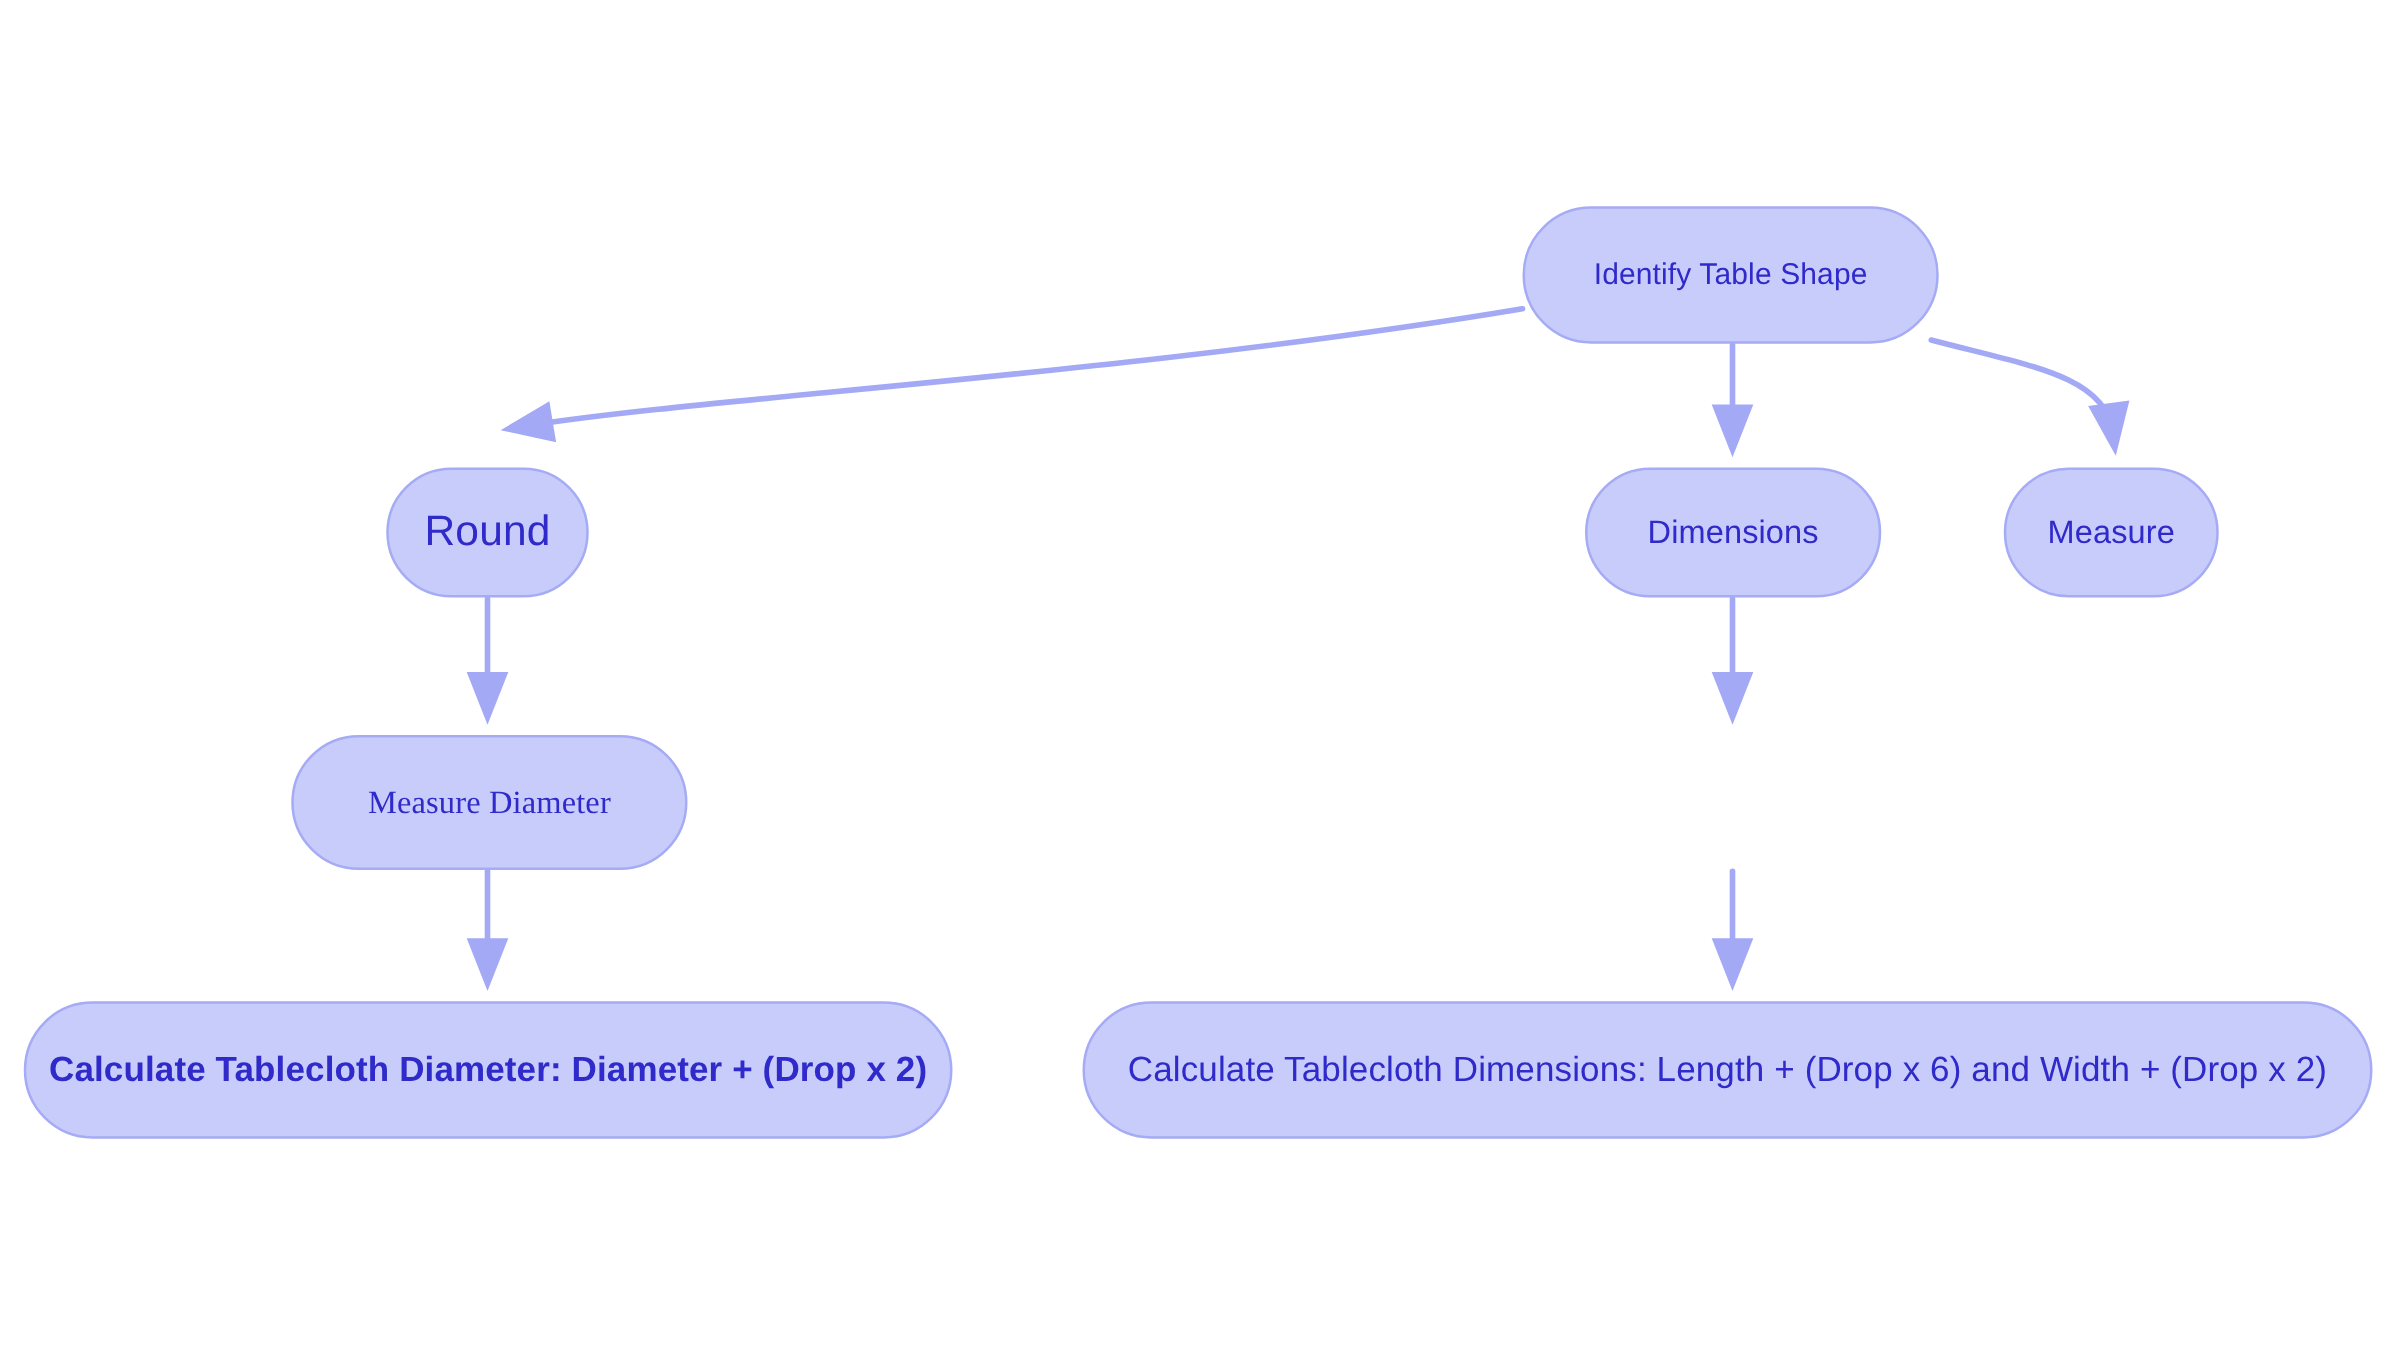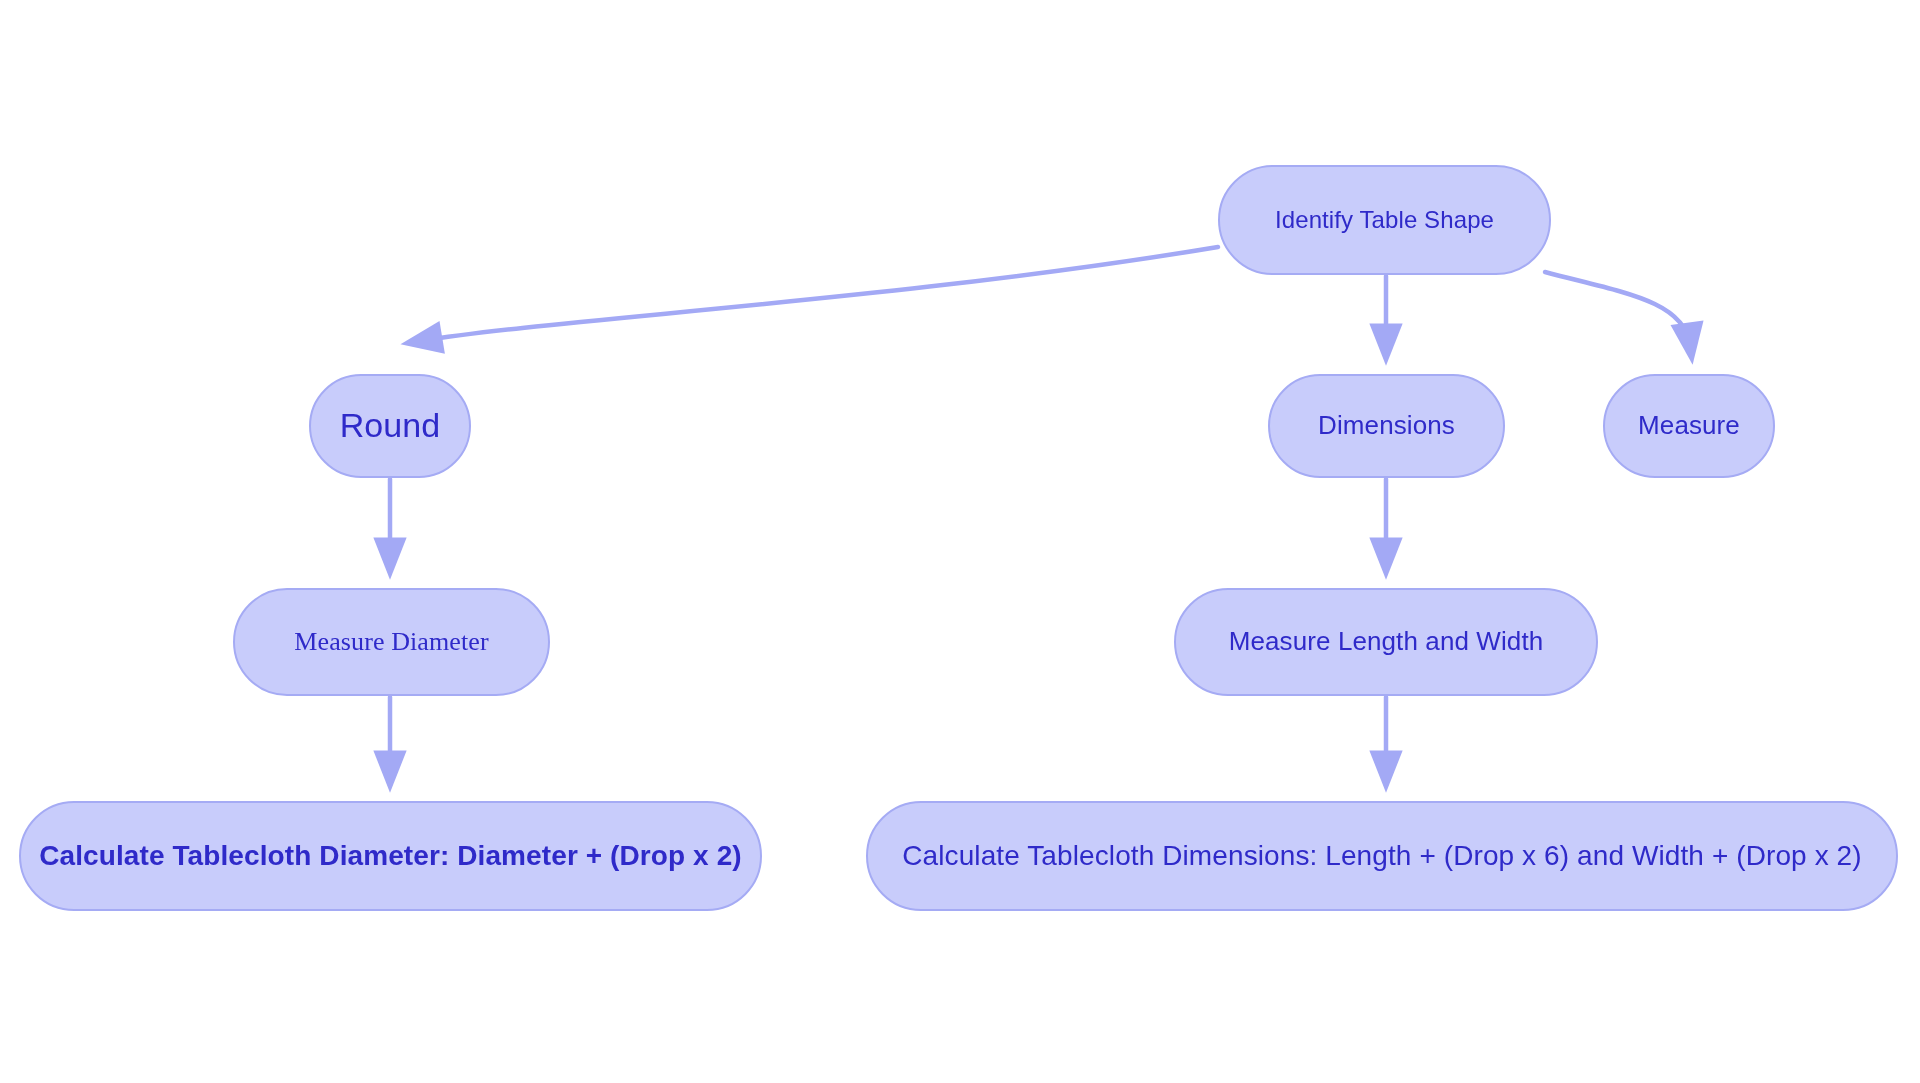--- a/index.html
+++ b/index.html
@@ -112,23 +112,20 @@
   </div>
 
   <div class="node" id="node-square">
     <span class="node-label">Measure</span>
   </div>
 
   <div class="node" id="node-measure-diam">
     <span class="node-label">Measure Diameter</span>
   </div>
 
-  <div class="node" id="node-measure-lw">
-    <span class="node-label">Measure Length and Width</span>
-  </div>
 
   <div class="node" id="node-calc-diam">
     <span class="node-label">Calculate Tablecloth Diameter: Diameter + (Drop x 2)</span>
   </div>
 
   <div class="node" id="node-calc-dims">
     <span class="node-label">Calculate Tablecloth Dimensions: Length + (Drop x 6) and Width + (Drop x 2)</span>
   </div>
 
 </div>

